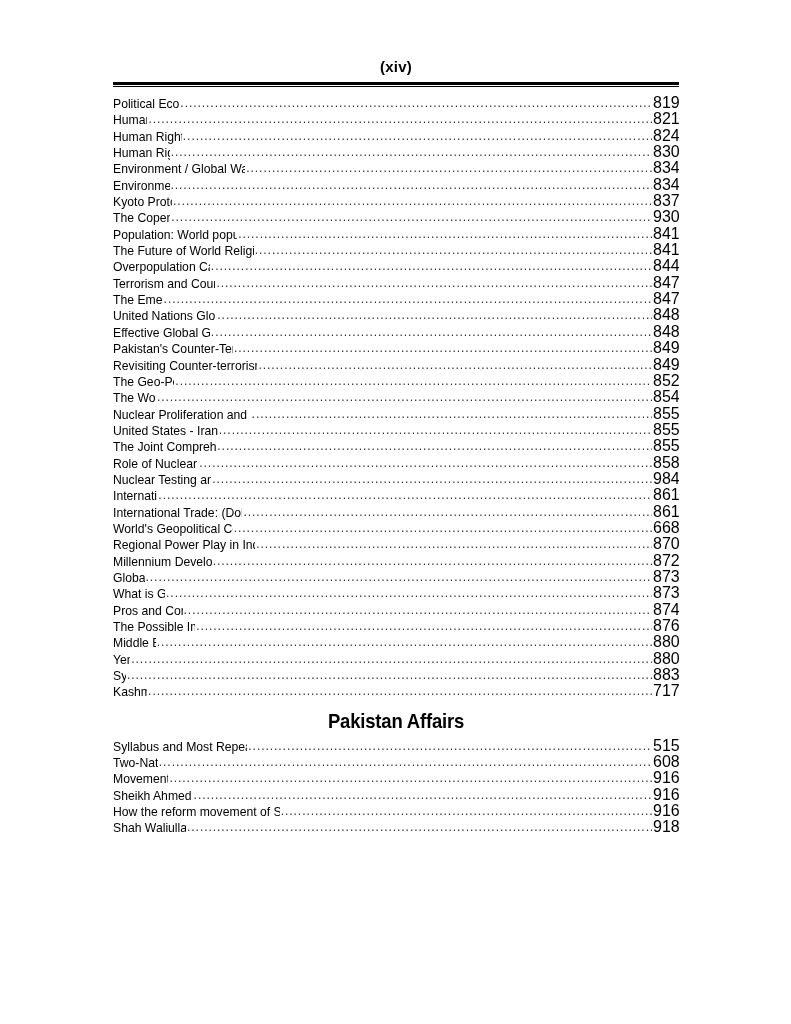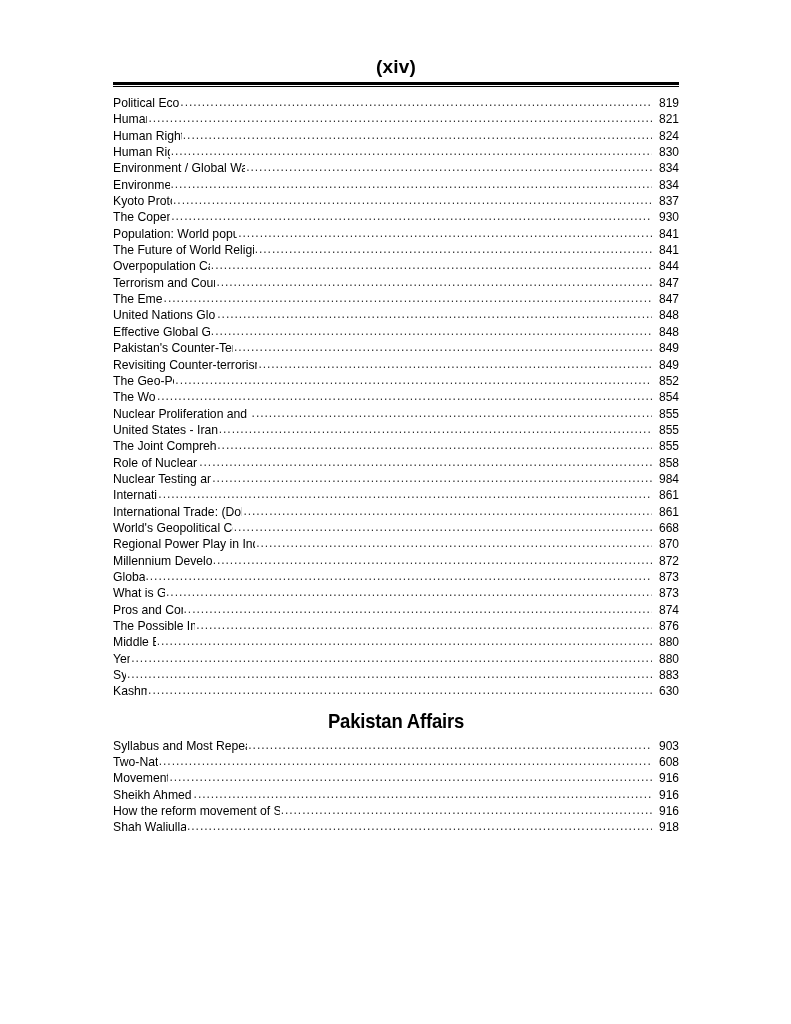--- a/index.html
+++ b/index.html
@@ -26,21 +26,21 @@
   }
   .content {
     position: absolute;
     left: 113px;
     top: 58px;
     width: 566px;
   }
   
   .folio {
     text-align: center;
-    font-size: 19px;
+    font-size: 15px;
     font-weight: bold;
     letter-spacing: 0.2px;
     line-height: 18px;
     margin: 0 0 6px 0;
     font-family: "Liberation Sans", sans-serif;
   }
   .rule-double {
     width: 100%;
     height: 6px;
     position: relative;
@@ -96,21 +96,21 @@
     content: "........................................................................................"
              "........................................................................................"
              "........................................................................................";
     display: block;
     white-space: nowrap;
   }
   .toc-page {
     flex: 0 0 auto;
     width: 26px;
     text-align: right;
-    font-size: 12px;
+    font-size: 16px;
   }
   
   .section-heading {
     text-align: center;
     font-family: "Liberation Sans Narrow", "Liberation Sans", sans-serif;
     font-weight: bold;
     font-size: 21px;
     line-height: 24px;
     letter-spacing: -0.2px;
     transform: scaleX(0.88);
@@ -307,31 +307,31 @@
           <span class="toc-page">880</span>
         </li>
         <li class="toc-entry">
           <span class="toc-title">Syria</span>
           <span class="toc-dots"></span>
           <span class="toc-page">883</span>
         </li>
         <li class="toc-entry">
           <span class="toc-title">Kashmir issue</span>
           <span class="toc-dots"></span>
-          <span class="toc-page">630</span>
+          <span class="toc-page">717</span>
         </li>
       </ul>
 
     <div class="section-heading">Pakistan Affairs</div>
 
     <ul class="toc-list" id="toc-list-2">
         <li class="toc-entry">
           <span class="toc-title">Syllabus and Most Repeated Questions of Pakistan Affairs 1991-2020</span>
           <span class="toc-dots"></span>
-          <span class="toc-page">903</span>
+          <span class="toc-page">515</span>
         </li>
         <li class="toc-entry">
           <span class="toc-title">Two-Nation Theory</span>
           <span class="toc-dots"></span>
           <span class="toc-page">608</span>
         </li>
         <li class="toc-entry">
           <span class="toc-title">Movements for Reforms</span>
           <span class="toc-dots"></span>
           <span class="toc-page">916</span>

